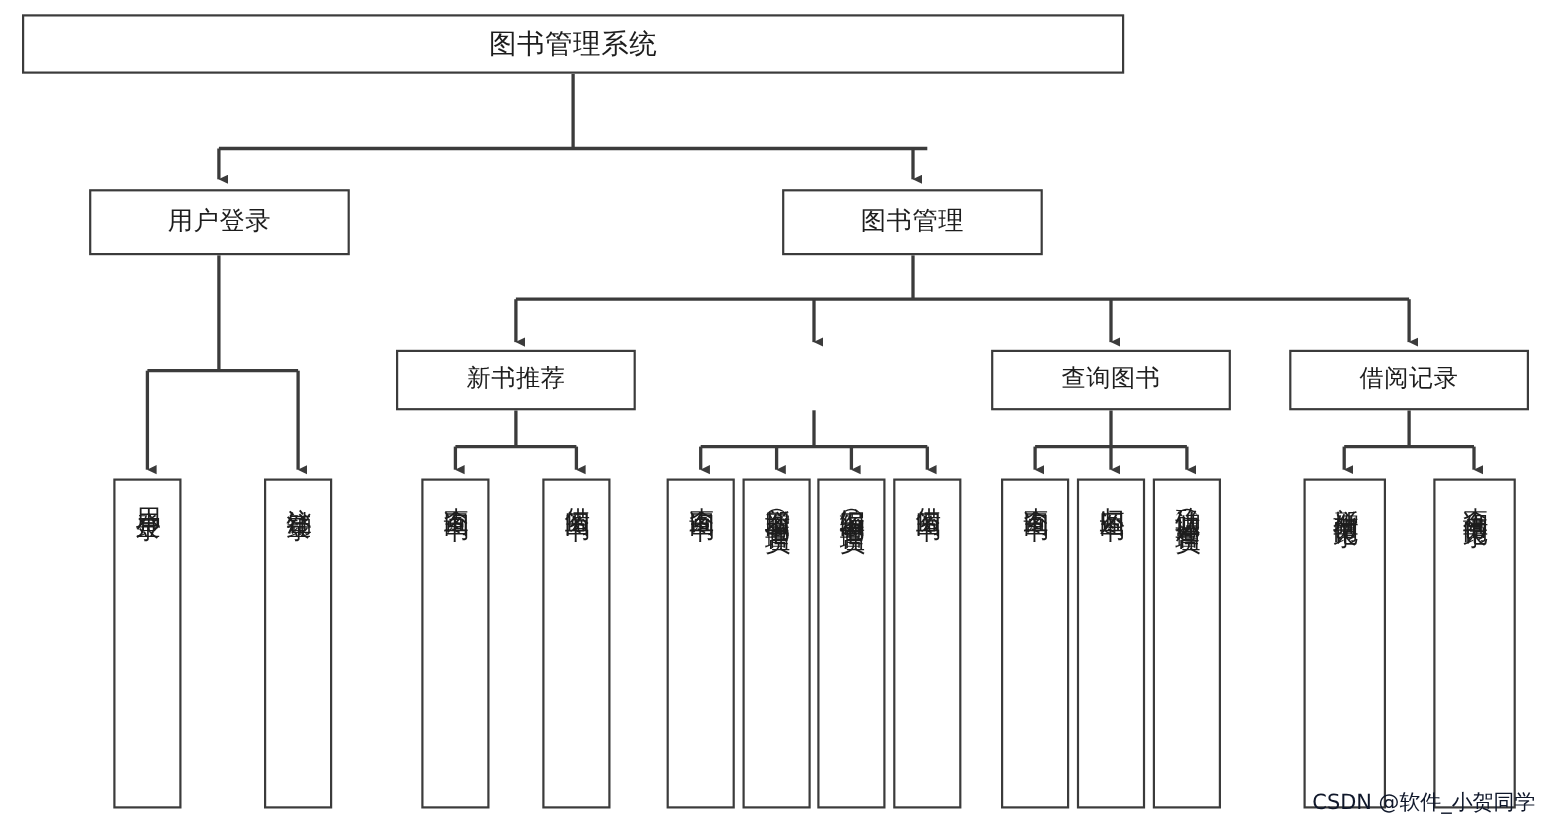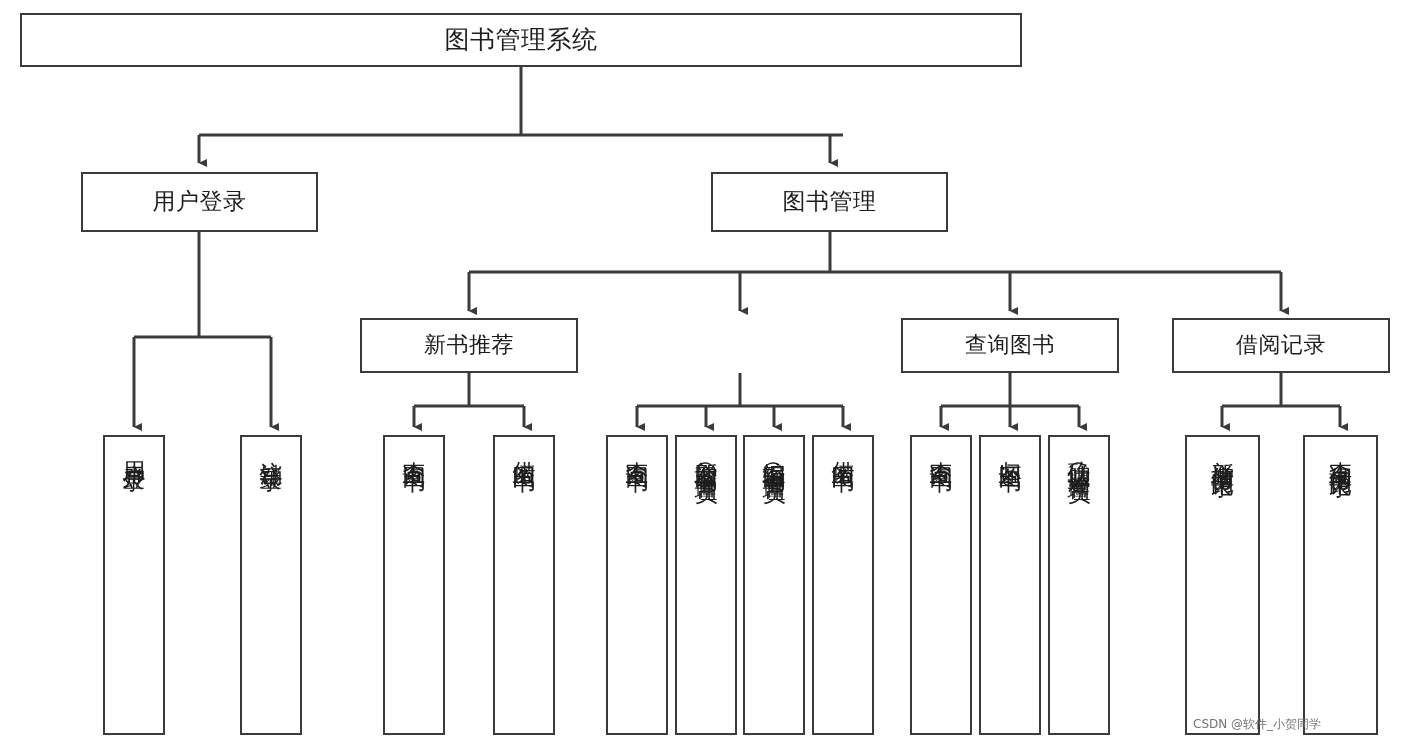--- a/index.html
+++ b/index.html
@@ -53,22 +53,22 @@
   .lvl-leaf .node-label {
     font-size: 23px;
     writing-mode: vertical-rl;
     text-orientation: upright;
     white-space: pre-line;
     letter-spacing: 3px;
     line-height: 1.0;
   }
   .watermark {
     position: absolute;
-    color: #737373;
-    font-size: 12px;
+    color: #0f172a;
+    font-size: 19px;
     font-family: "DejaVu Sans", "Liberation Sans", sans-serif;
     white-space: nowrap;
     pointer-events: none;
     user-select: none;
   }
 </style>
 </head>
 <body>
 
 <div id="diagram-root">

